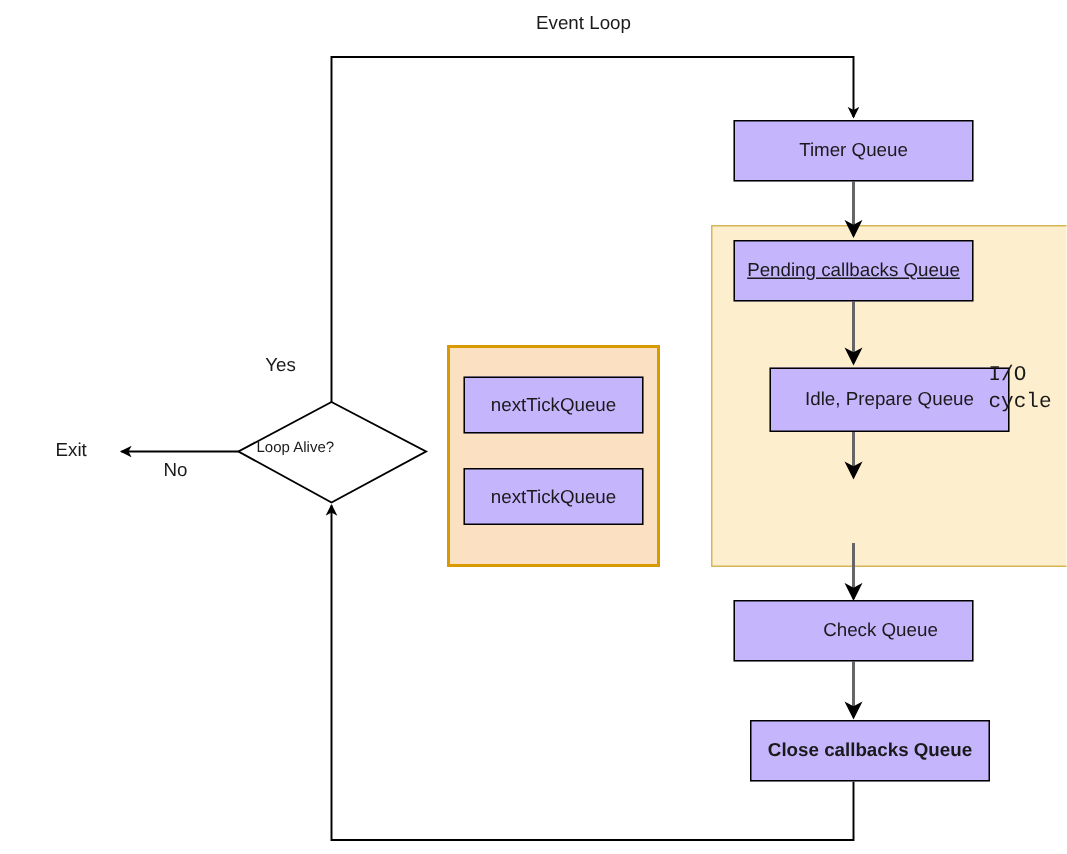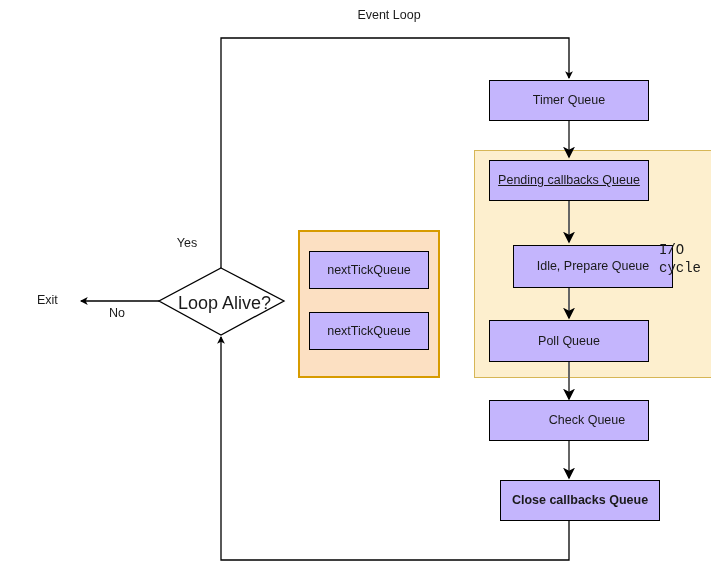--- a/index.html
+++ b/index.html
@@ -80,24 +80,24 @@
   #shapes {
     position: absolute;
     left: 0;
     top: 0;
     width: 711px;
     height: 569px;
     pointer-events: none;
   }
   .diamond-label {
     position: absolute;
-    font-size: 18px;
+    font-size: 10px;
     color: #1a1a1a;
     white-space: nowrap;
-    text-align: right;
+    text-align: left;
   }
 </style>
 </head>
 <body>
 
 <div id="canvas">
 
   <div class="group io" style="left:455px; top:150px; width:256px; height:228px;"></div>
 
   <div class="group micro" style="left:279px; top:230px; width:142px; height:148px;"></div>
@@ -132,21 +132,20 @@
   </svg>
 
   <div class="text center" style="left:300px; top:8px; width:140px;">Event Loop</div>
 
   <div class="node" style="left:470px; top:80px; width:160px; height:41px;">Timer Queue</div>
 
   <div class="node" style="left:470px; top:160px; width:160px; height:41px;text-decoration:underline;">Pending callbacks Queue</div>
 
   <div class="node" style="left:494px; top:245px; width:160px; height:43px;">Idle, Prepare Queue</div>
 
-  <div class="node" style="left:470px; top:320px; width:160px; height:42px;">Poll Queue</div>
 
   <div class="node" style="left:470px; top:400px; width:160px; height:41px;padding-left:36px;">Check Queue</div>
 
   <div class="node" style="left:481px; top:480px; width:160px; height:41px;font-weight:bold;">Close callbacks Queue</div>
 
   <div class="node" style="left:290px; top:251px; width:120px; height:38px;">nextTickQueue</div>
 
   <div class="node" style="left:290px; top:312px; width:120px; height:38px;">nextTickQueue</div>
 
   <div class="group-label" style="left:640px; top:242px; width:60px;">I/O

